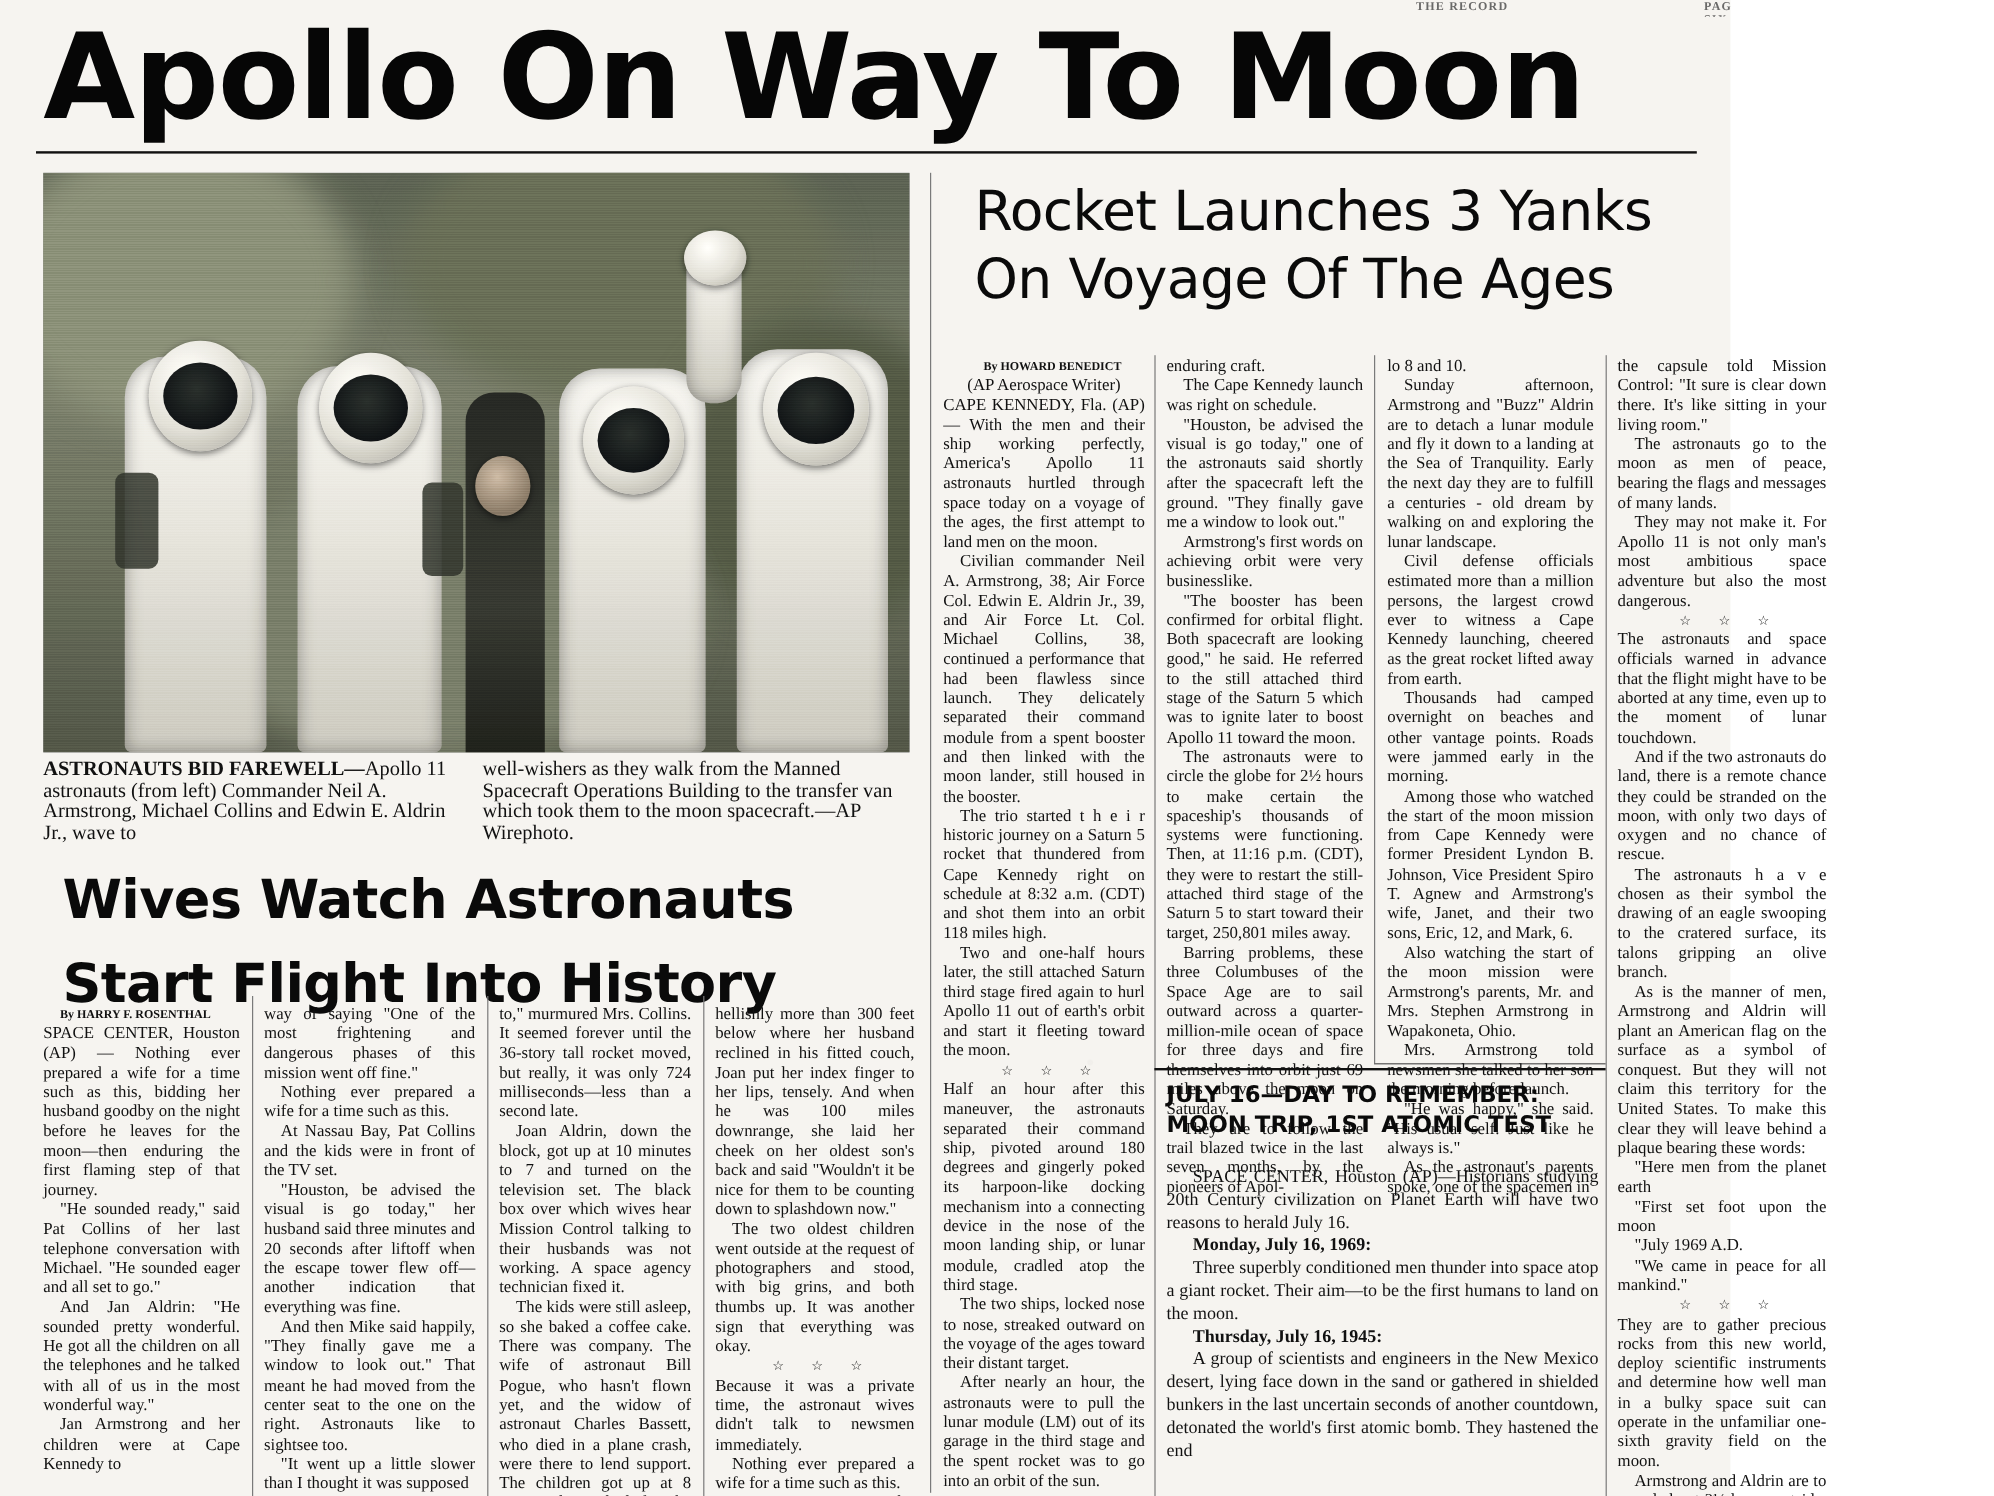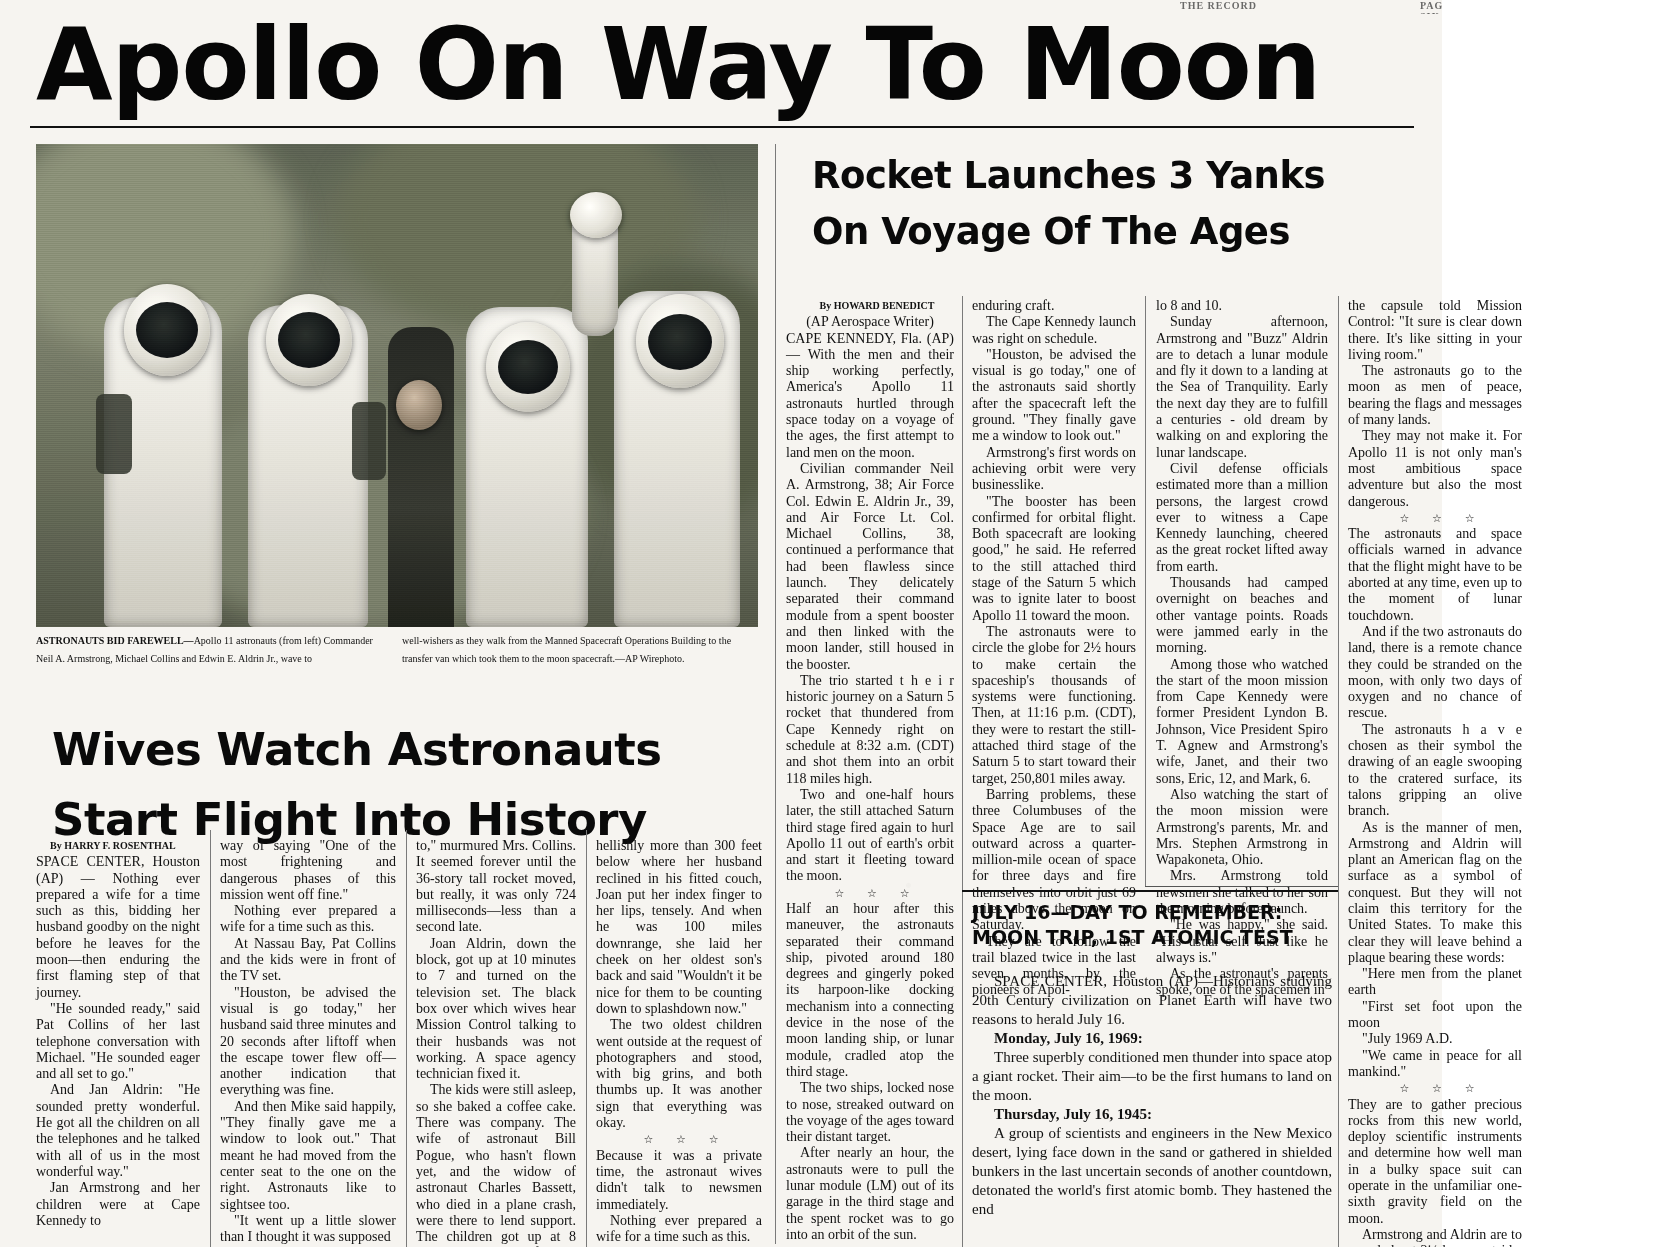--- a/index.html
+++ b/index.html
@@ -128,21 +128,21 @@
       repeating-linear-gradient(0deg, rgba(255,255,255,.045) 0 1px, rgba(0,0,0,.045) 1px 2px);
     mix-blend-mode: overlay;
   }
 
   
   .caption {
     position: absolute;
     left: 36px;
     top: 632px;
     width: 722px;
-    font-size: 10px;
+    font-size: 17px;
     line-height: 17.5px;
     color: #111;
     display: flex;
     gap: 18px;
   }
   .caption .col { width: 348px; }
   .caption b { font-weight: bold; }
 
   
   .wives-head {
@@ -195,22 +195,22 @@
   
   .deck {
     position: absolute;
     left: 812px;
     top: 148px;
     width: 818px;
   }
   .deck h2 {
     margin: 0;
     font-family: "DejaVu Sans", sans-serif;
-    font-weight: bold;
-    font-size: 37px;
+    font-weight: normal;
+    font-size: 46px;
     line-height: 56px;
     letter-spacing: -0.5px;
     color: #0a0a0a;
     white-space: nowrap;
   }
 
   .stars {
     text-align: center;
     letter-spacing: 10px;
     font-size: 11px;

